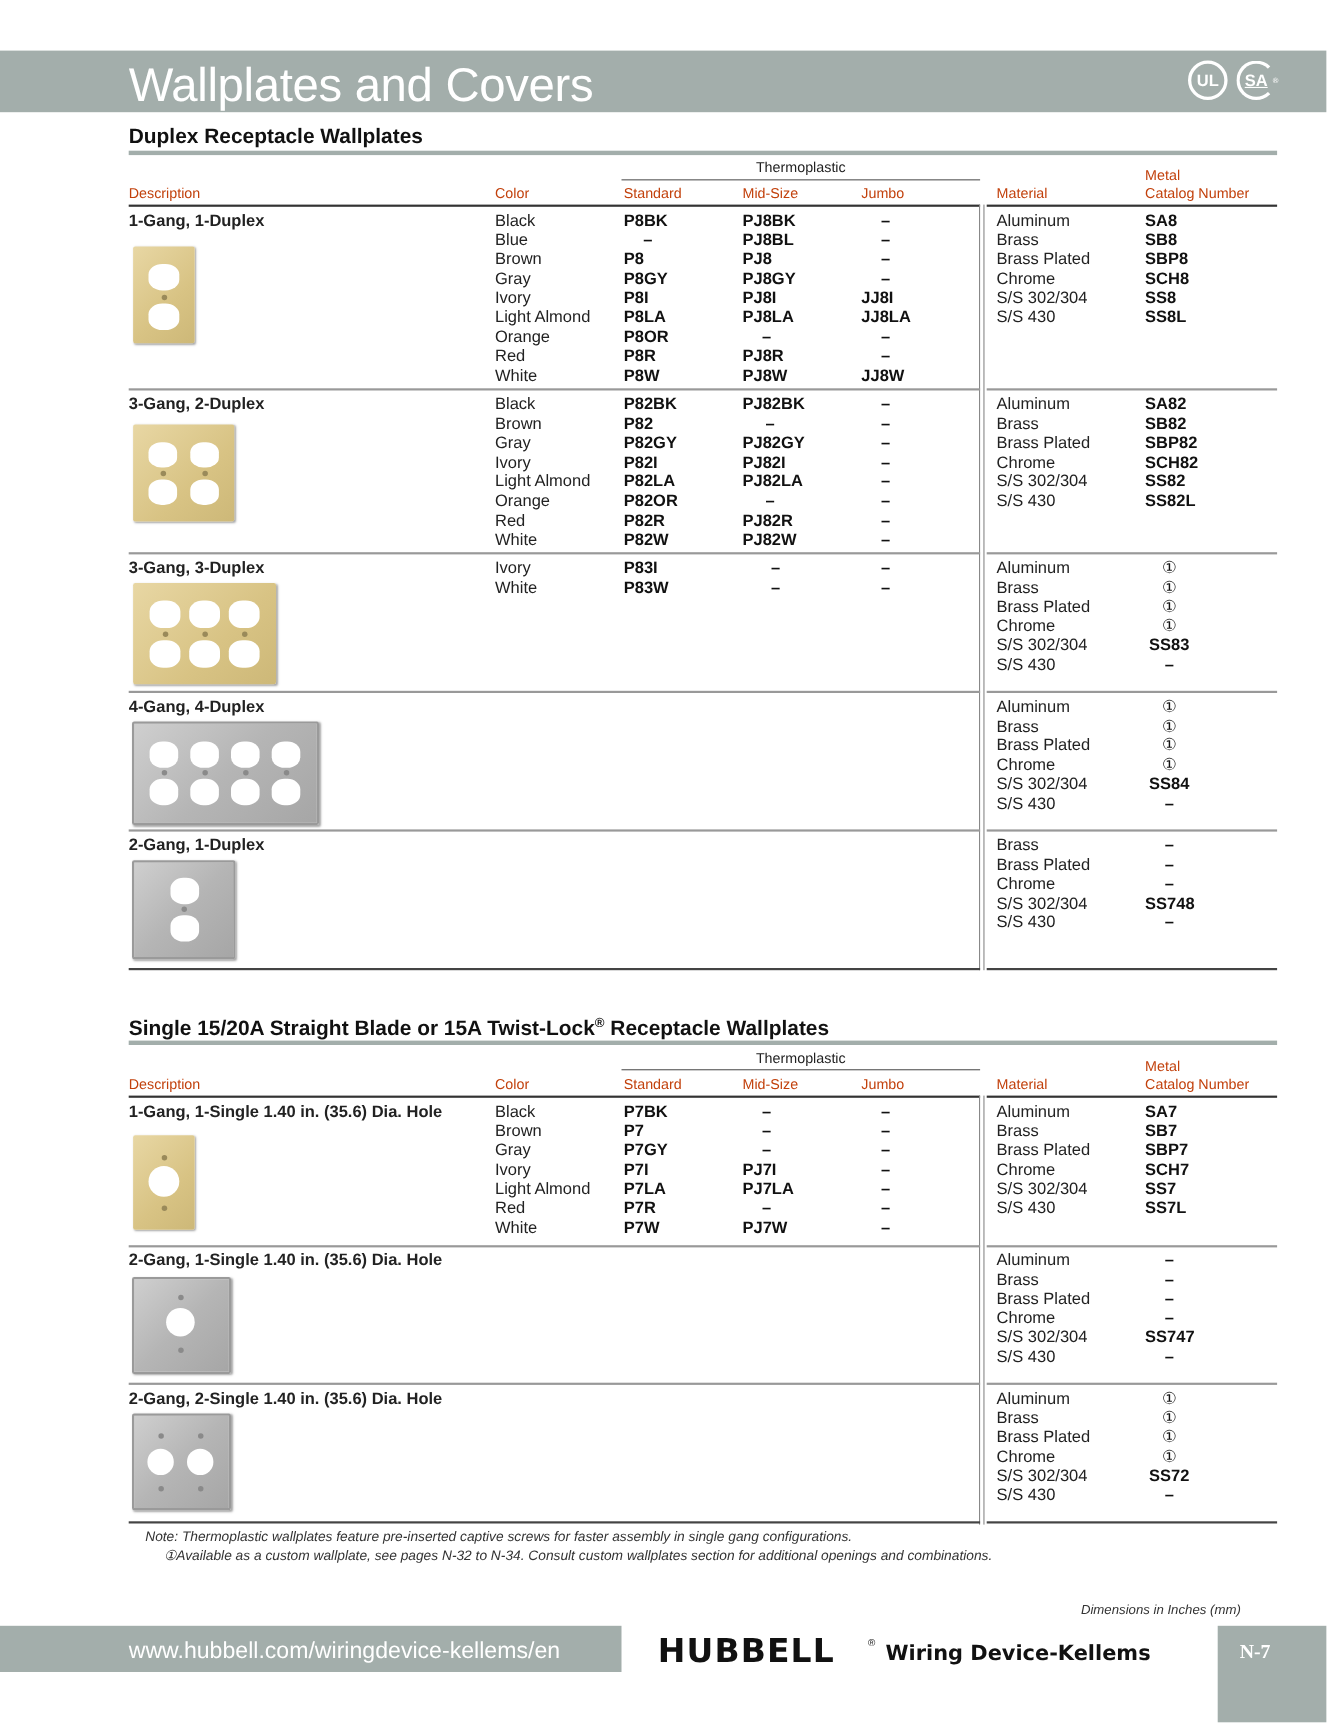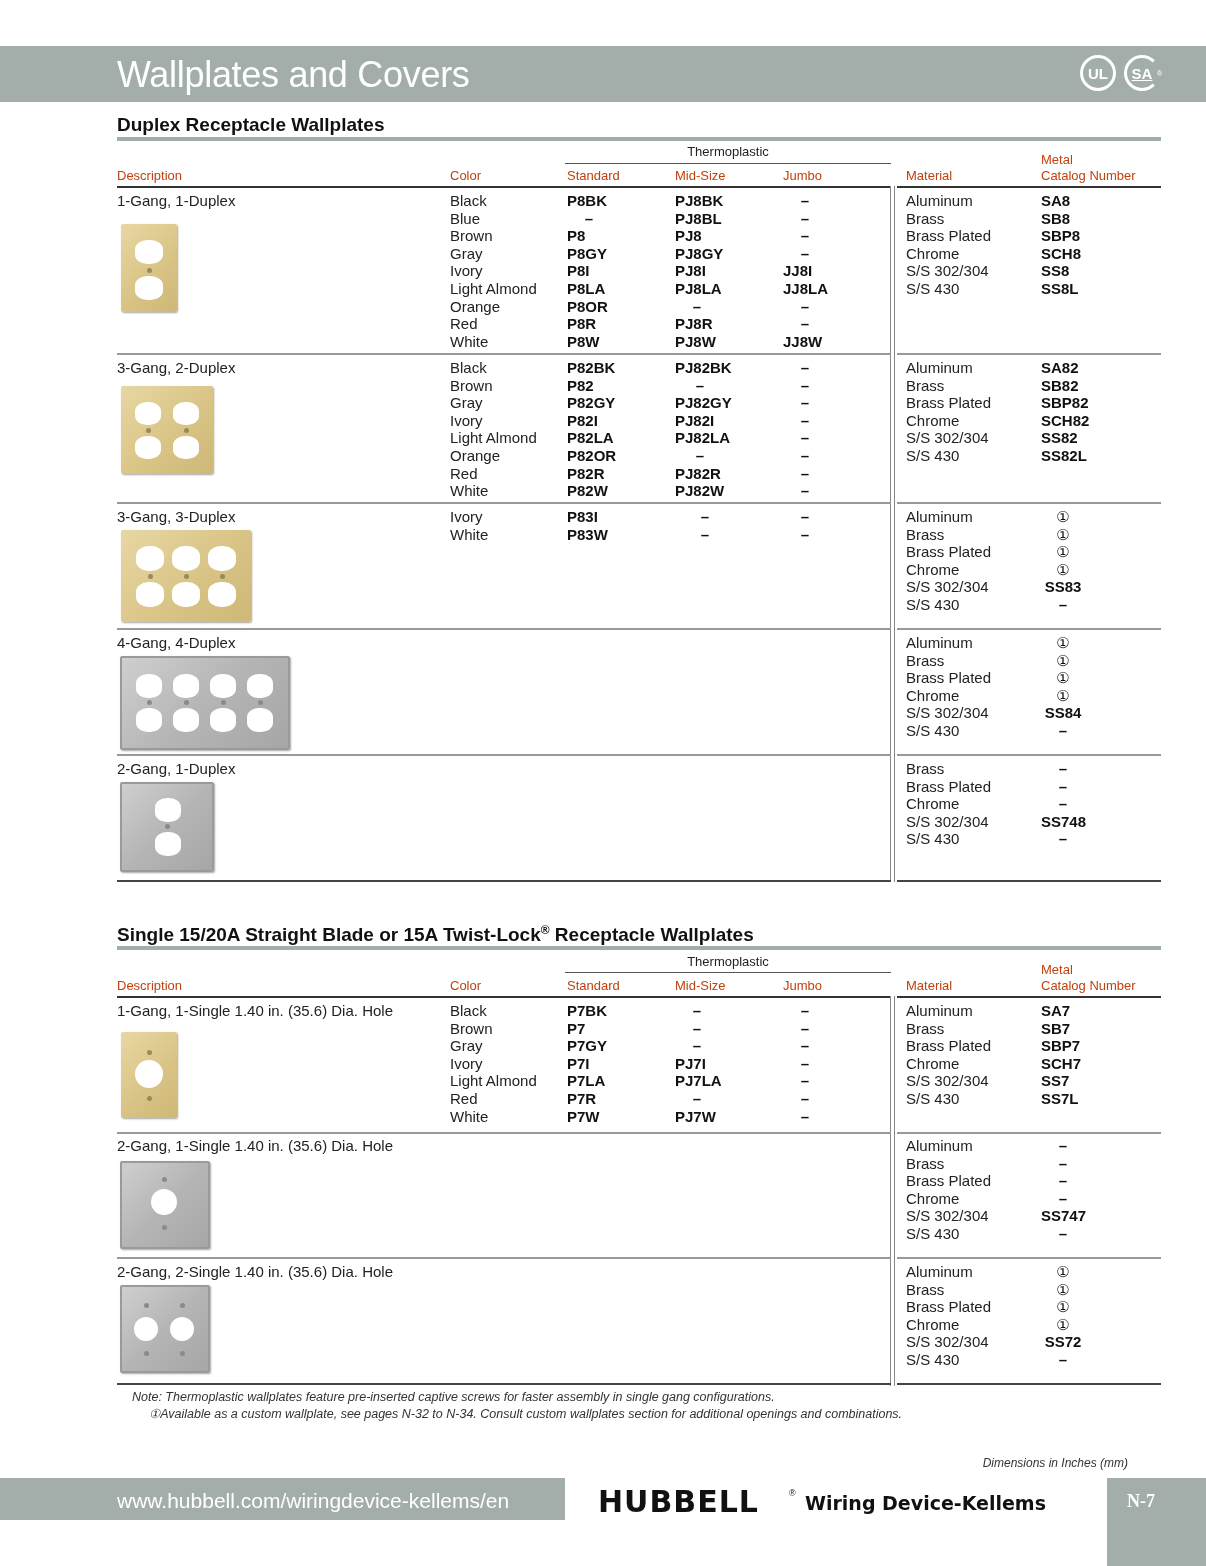--- a/index.html
+++ b/index.html
@@ -1,40 +1,40 @@
 <!DOCTYPE html>
 <html><head>
 <meta charset="utf-8">
 <style>
   * { box-sizing: border-box; margin: 0; padding: 0; }
   html, body { width: 1206px; height: 1566px; background: #ffffff; overflow: hidden; }
   body { position: relative; font-family: "Liberation Sans", sans-serif; color: #222; }
 
   .header-band { position: absolute; left: 0; top: 46px; width: 1206px; height: 56px; background: #a3aeab; }
-  .header-title { position: absolute; left: 117px; top: 54px; font-size: 36px; color: #fff; font-family: "Liberation Sans", sans-serif; letter-spacing: -0.3px; }
+  .header-title { position: absolute; left: 117px; top: 54px; font-size: 43px; color: #fff; font-family: "Liberation Sans", sans-serif; letter-spacing: -0.3px; }
   .cert { position: absolute; top: 55px; width: 36px; height: 36px; border: 3px solid #fff; border-radius: 50%; color: #fff; font-weight: bold; font-size: 15px; display: flex; align-items: center; justify-content: center; }
   .cert.ul { left: 1080px; }
   .cert.csa { left: 1124px; border-right-color: transparent; text-decoration: underline; }
   .cert-reg { position: absolute; left: 1157px; top: 70px; color: #fff; font-size: 7px; }
 
   .section-title { position: absolute; left: 117px; font-size: 19px; font-weight: bold; color: #111; }
   .section-title sup { font-size: 12px; }
   .section-rule { position: absolute; left: 117px; width: 1044px; height: 4px; background: #a3aeab; }
 
   .thermo-label { position: absolute; font-size: 13px; color: #222; text-align: center; width: 326px; left: 565px; }
   .thermo-rule { position: absolute; left: 565px; width: 326px; height: 1px; background: #555; }
   .col-head { position: absolute; font-size: 13px; color: #c2410c; line-height: 16px; }
   .head-rule { position: absolute; height: 1.5px; background: #333; }
   .vdiv { position: absolute; width: 5px; border-left: 1.5px solid #888; border-right: 1.5px solid #888; }
 
   .grp { position: absolute; left: 117px; width: 1044px; }
   .grp-rule-l { position: absolute; left: 0; width: 774px; height: 1.5px; background: #999; }
   .grp-rule-r { position: absolute; left: 780px; width: 264px; height: 1.5px; background: #999; }
   .grp-rule-l.dark, .grp-rule-r.dark { background: #444; }
-  .desc { position: absolute; left: 0; top: 0; font-size: 15px; color: #222; line-height: 17.6px; white-space: nowrap; }
+  .desc { position: absolute; left: 0; top: 0; font-size: 15px; color: #222; line-height: 17.6px; white-space: nowrap; font-weight: bold; }
   .col { position: absolute; top: 0; font-size: 15px; line-height: 17.6px; white-space: nowrap; }
   .col div { height: 17.6px; }
   .bold { font-weight: bold; color: #111; }
   .dash-c { text-align: center; }
 
   .plate { position: absolute; border-radius: 2px; box-shadow: 1px 1px 2px rgba(0,0,0,0.35); }
   .plate.ivory { background: linear-gradient(135deg,#e8d7a4,#d8c384 60%,#cdb878); }
   .plate.steel { background: linear-gradient(135deg,#cfcfcf,#b5b5b5 50%,#a6a6a6); border: 2px solid #9a9a9a; }
   .hole { position: absolute; background: #fff; border-radius: 45%/40%; }
   .hole.round { border-radius: 50%; }

